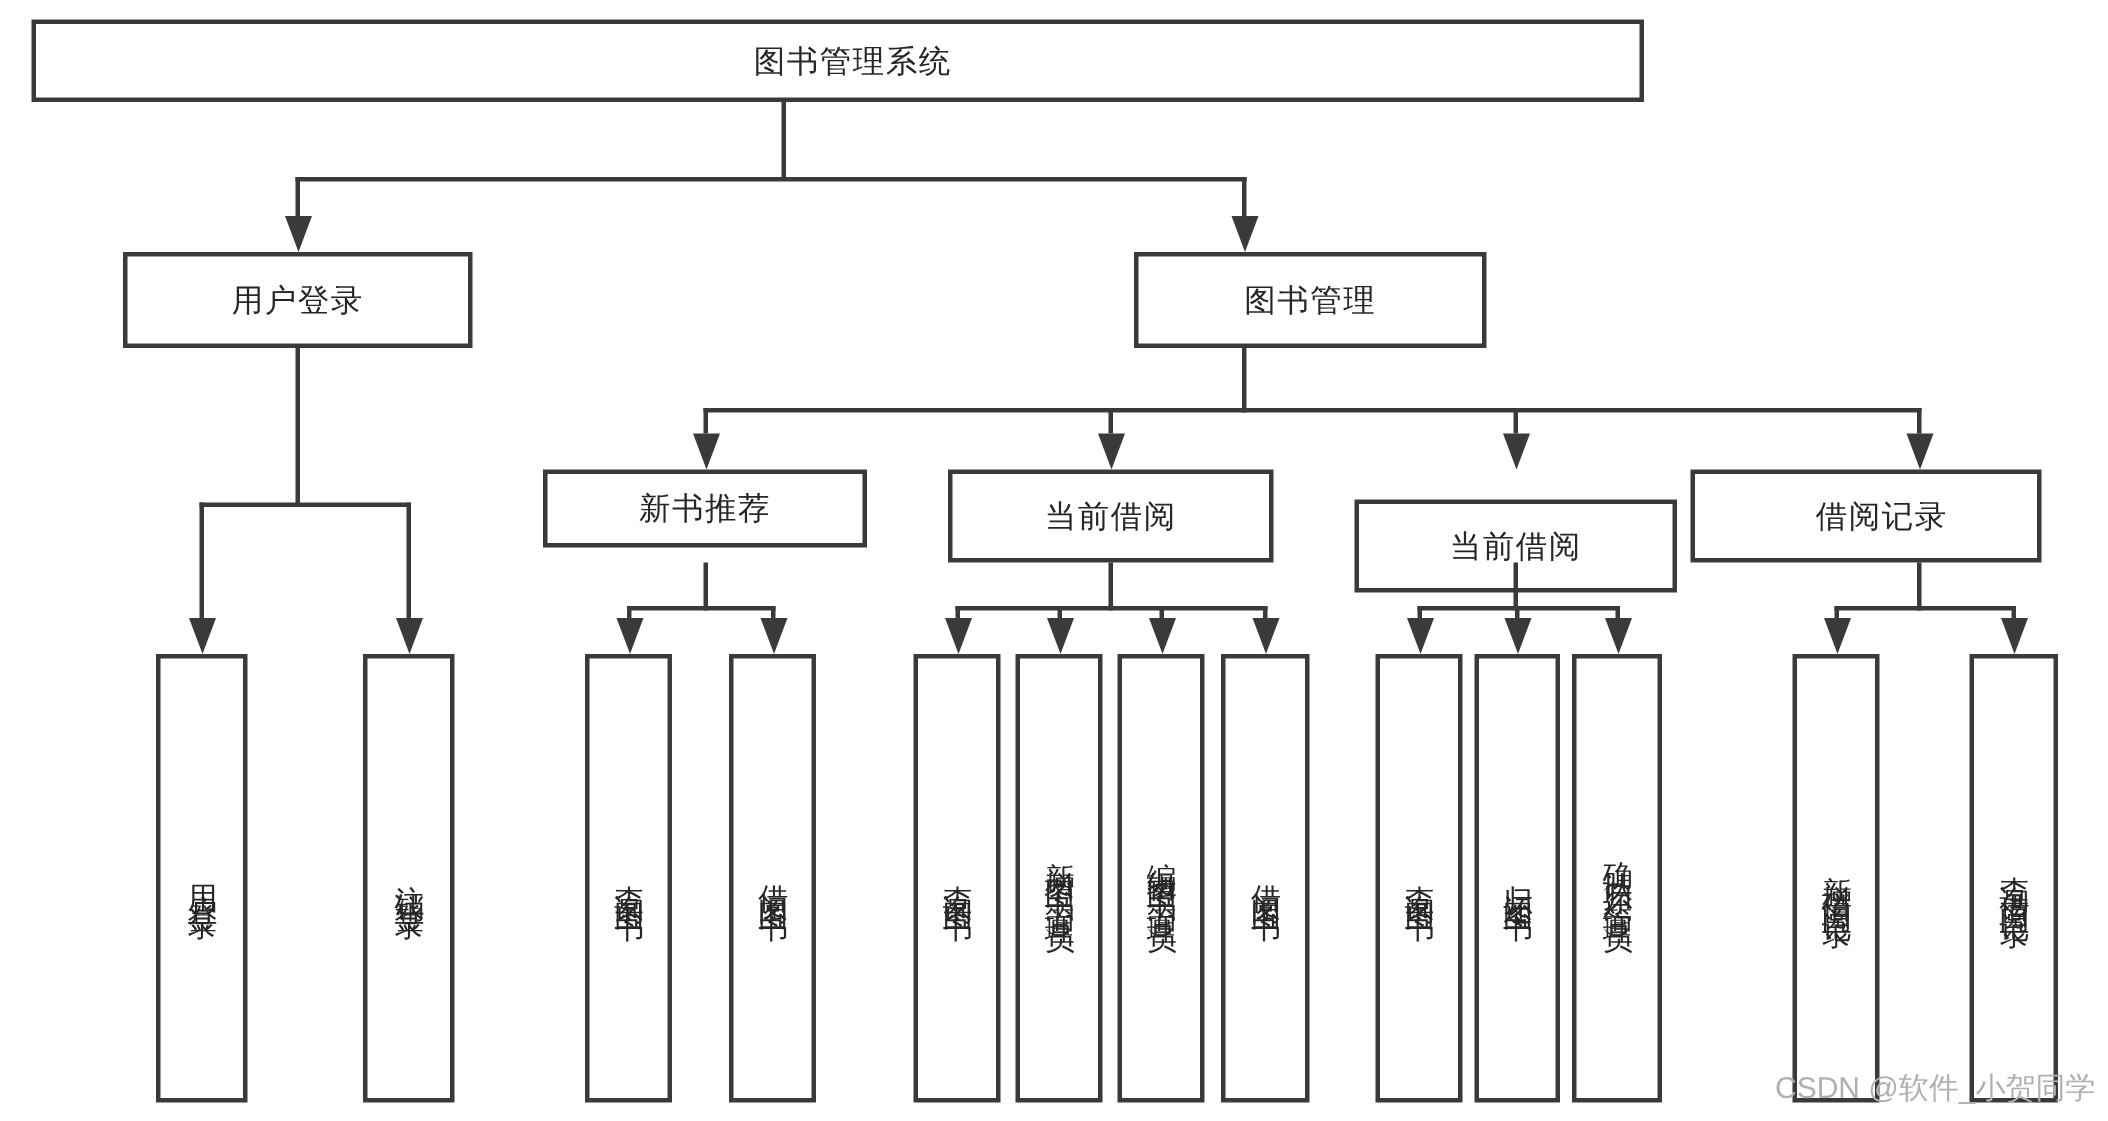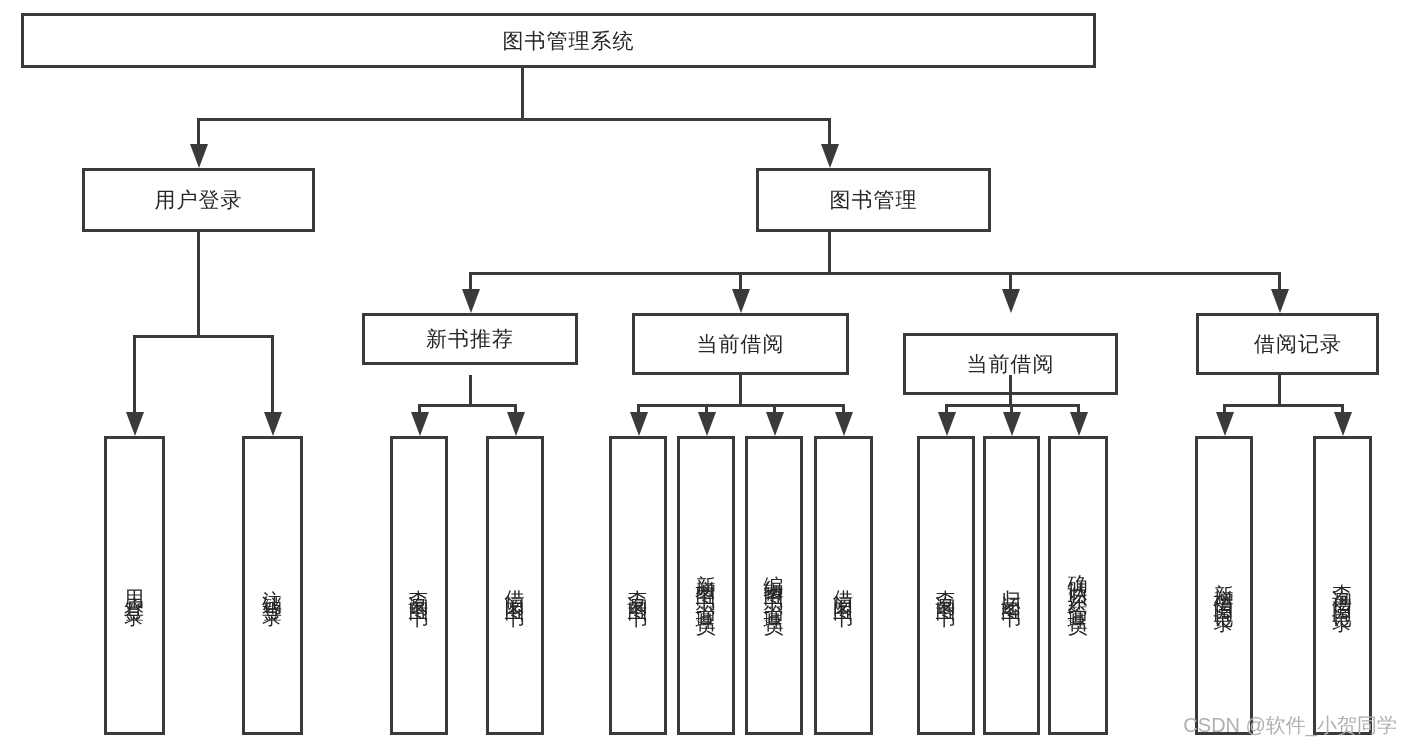--- a/index.html
+++ b/index.html
@@ -41,21 +41,21 @@
 
   <div class="box h" style="left:362px; top:313px; width:216px; height:52px;">
     <span>新书推荐</span>
   </div>
   <div class="box h" style="left:632px; top:313px; width:217px; height:62px;">
     <span>当前借阅</span>
   </div>
   <div class="box h" style="left:903px; top:313px; width:215px; height:62px;margin-top:20px;">
     <span>当前借阅</span>
   </div>
-  <div class="box h" style="left:1196px; top:313px; width:183px; height:62px;padding-left:21px;">
+  <div class="box h" style="left:1127px; top:313px; width:234px; height:62px;padding-left:21px;">
     <span>借阅记录</span>
   </div>
 
   <div class="box v" style="left:104px; top:436px; width:61px; height:299px;">
     <span>用户登录</span>
   </div>
   <div class="box v" style="left:242px; top:436px; width:61px; height:299px;">
     <span>注销登录</span>
   </div>
 

